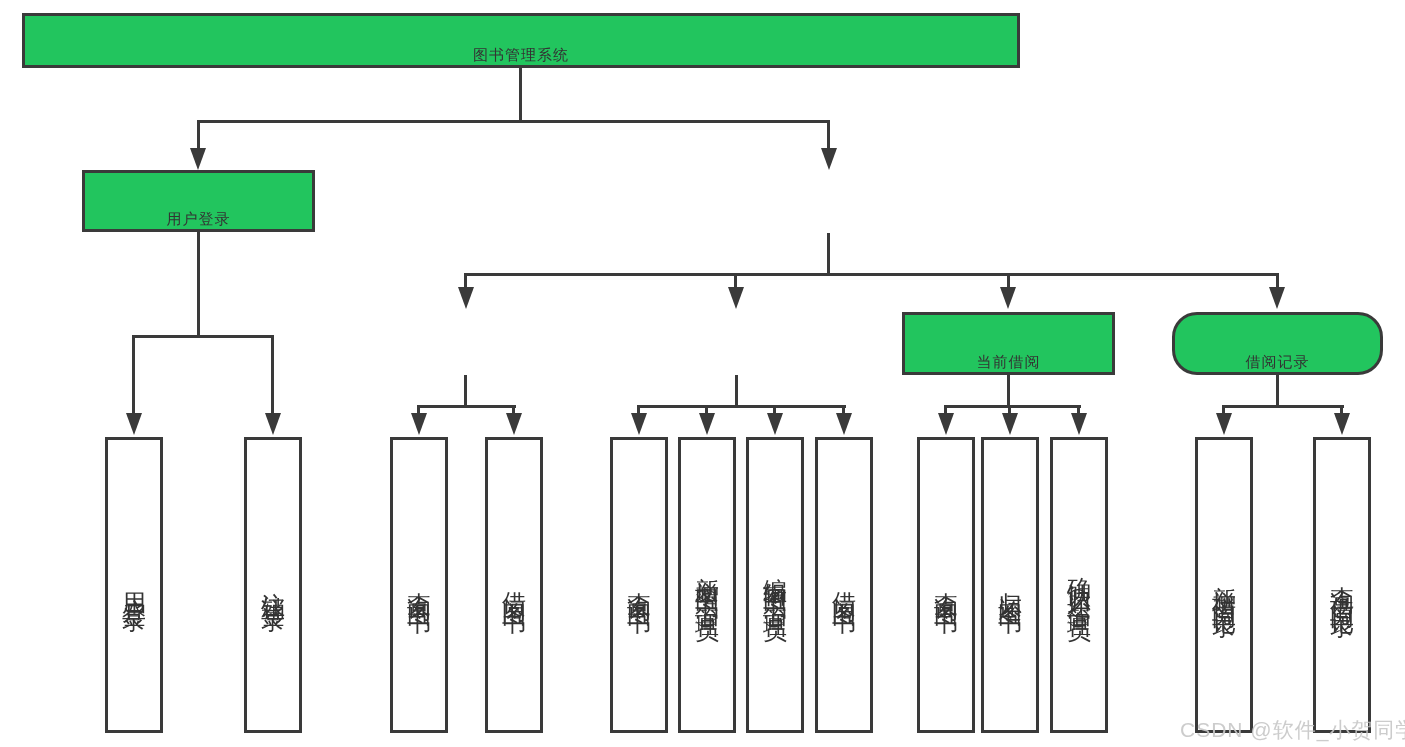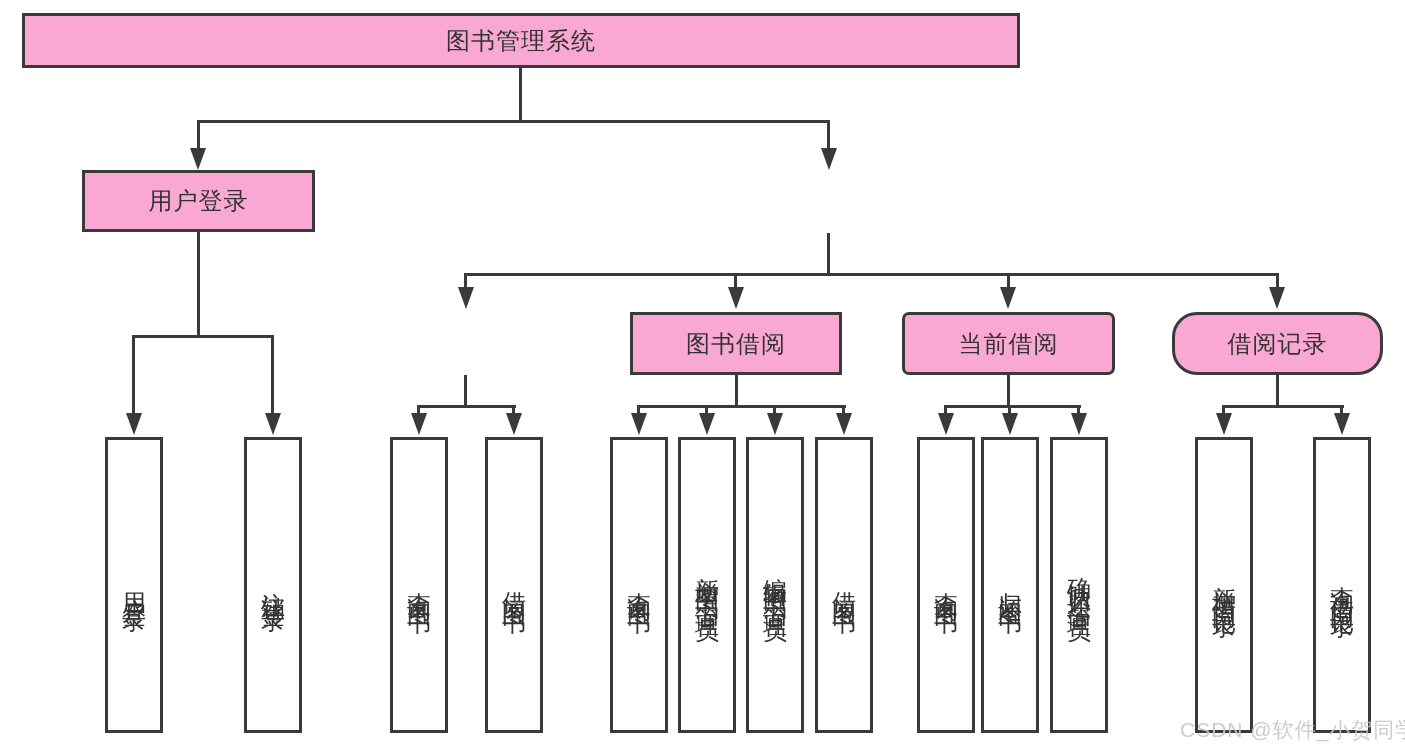--- a/index.html
+++ b/index.html
@@ -1,24 +1,24 @@
 <!DOCTYPE html>
 <html style="--line: #3a3a3a; --text: #333333; --box_fill: #ffffff; --watermark: #c8c8c8;"><head>
 <meta charset="utf-8">
 <style>
   html,body{margin:0;padding:0;background:#ffffff;}
   #canvas{
     position:relative;width:1405px;height:747px;background:#fff;overflow:hidden;
     font-family:"Liberation Sans","DejaVu Sans",sans-serif;color:var(--text,#333);
   }
   .hbox{
-    position:absolute;box-sizing:border-box;background:#f9a8d4;
+    position:absolute;box-sizing:border-box;background:#22c55e;
     border:3px solid var(--line,#3a3a3a);
-    display:flex;align-items:center;justify-content:center;
-    font-size:24px;letter-spacing:1px;color:var(--text,#333);
+    display:flex;align-items:flex-end;justify-content:center;
+    font-size:15px;letter-spacing:1px;color:var(--text,#333);
   }
   .vbox{
     position:absolute;box-sizing:border-box;background:#fff;
     border:3px solid var(--line,#3a3a3a);
     width:58px;height:296px;top:437px;
     display:flex;align-items:center;justify-content:center;
     font-size:24px;color:var(--text,#333);
   }
   .vtext{
     writing-mode:vertical-rl;text-orientation:mixed;
@@ -67,24 +67,21 @@
   <div class="line" style="left:464px;top:273px;width:814px;height:3px;"></div>
   <div class="line" style="left:464px;top:273px;width:3px;height:15px;"></div>
   <div class="arr" style="left:458px;top:287px;"></div>
   <div class="line" style="left:734px;top:273px;width:3px;height:15px;"></div>
   <div class="arr" style="left:728px;top:287px;"></div>
   <div class="line" style="left:1007px;top:273px;width:3px;height:15px;"></div>
   <div class="arr" style="left:1000px;top:287px;"></div>
   <div class="line" style="left:1276px;top:273px;width:3px;height:15px;"></div>
   <div class="arr" style="left:1269px;top:287px;"></div>
 
-  <div class="hbox" style="left:630px;top:312px;width:212px;height:63px;">
-    <span>图书借阅</span>
-  </div>
-  <div class="hbox" style="left:902px;top:312px;width:213px;height:63px;border-radius:7px;">
+  <div class="hbox" style="left:902px;top:312px;width:213px;height:63px;">
     <span>当前借阅</span>
   </div>
   <div class="hbox" style="left:1172px;top:312px;width:211px;height:63px;border-radius:25px;">
     <span>借阅记录</span>
   </div>
 
   <div class="line" style="left:464px;top:375px;width:3px;height:30px;"></div>
   <div class="line" style="left:418px;top:405px;width:98px;height:3px;"></div>
   <div class="line" style="left:417px;top:405px;width:3px;height:10px;"></div>
   <div class="arr" style="left:411px;top:413px;"></div>

